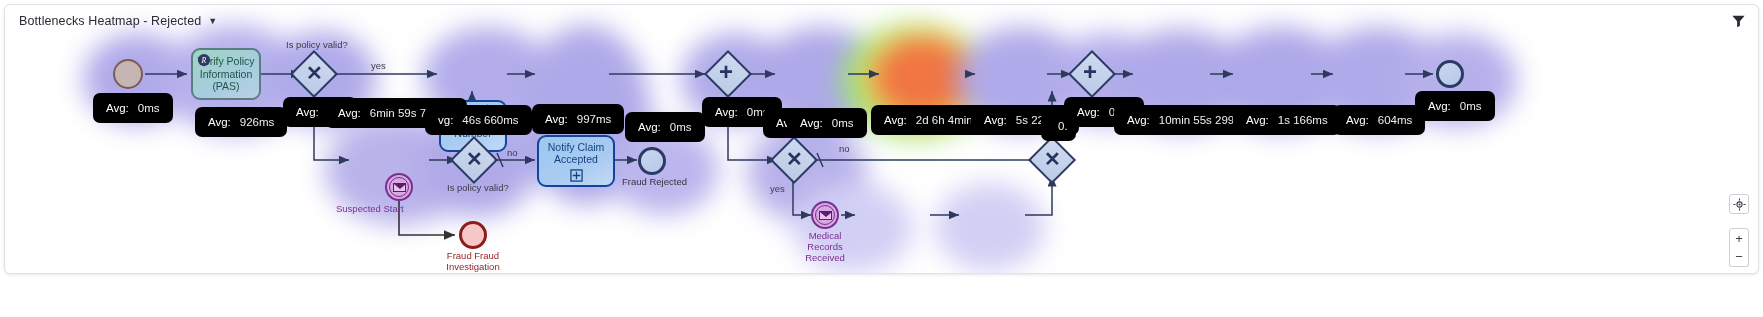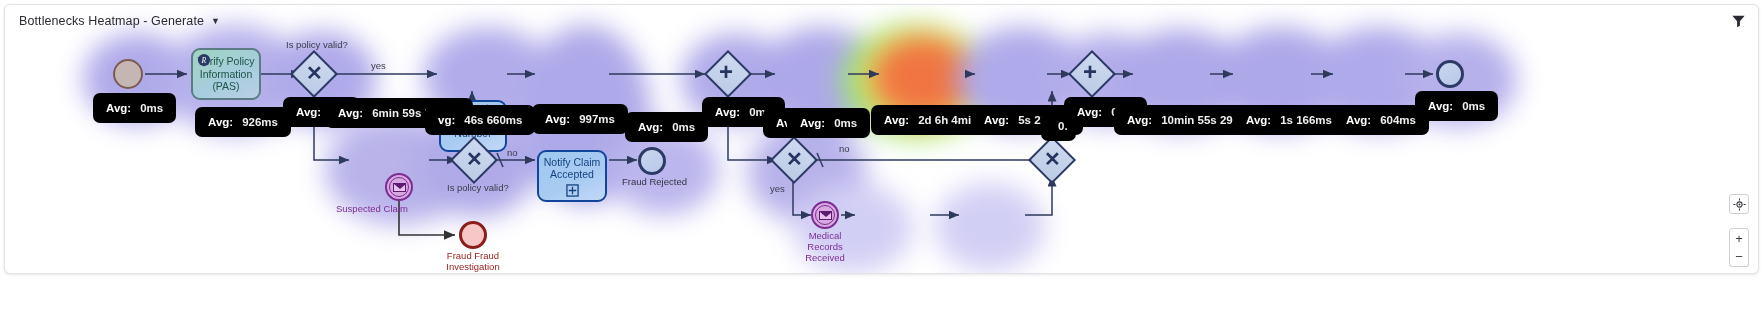--- a/index.html
+++ b/index.html
@@ -169,22 +169,22 @@
     background: #000;
     color: #fff;
     border-radius: 7px;
     height: 30px;
     display: flex; align-items: center;
     padding: 0 13px;
     font-size: 11.5px;
     white-space: nowrap;
     gap: 9px;
   }
-  .tip b { font-weight: 700; }
-  .tip span { font-weight: 700; color:#efefef; }
+  .tip b { font-weight: 400; }
+  .tip span { font-weight: 400; color:#efefef; }
   .zoom-ctl {
     position: absolute;
     right: 14px;
     width: 20px; height: 20px;
     background: #fff;
     border: 1px solid #cfcfd6;
     display: flex; align-items: center; justify-content: center;
     font-size: 13px; color: #3a3a44;
     cursor: pointer;
     z-index: 70;
@@ -194,21 +194,21 @@
   #btn-out  { top: 247px; border-radius: 0 0 3px 3px; border-top: none; }
   .heat-blob { position: absolute; border-radius: 50%; }
 </style>
 </head>
 <body>
 
 <div id="app">
   <div class="panel">
 
     <div class="panel-header">
-      <span class="panel-title">Bottlenecks Heatmap - Generate</span>
+      <span class="panel-title">Bottlenecks Heatmap - Rejected</span>
       <span class="chev">▼</span>
     </div>
 
     <svg class="filter-icon" viewBox="0 0 16 16">
       <path d="M1 2 h14 l-5.4 6.2 v5.2 l-3.2 1.6 v-6.8 z" fill="#2a2a33"></path>
     </svg>
 
     <div class="canvas">
 
       <div class="layer heat">
@@ -299,21 +299,21 @@
         </div>
 
         <div class="task blue node" style="left:434px;top:43px;width:68px;height:52px;">
           <div>Generate Claim Number</div>
           <svg class="sub-icon" viewBox="0 0 14 14">
             <rect x="1" y="1" width="12" height="12" fill="none" stroke="#14447f" stroke-width="1.4"></rect>
             <path d="M7 3 V11 M3 7 H11" stroke="#14447f" stroke-width="1.4"></path>
           </svg>
         </div>
 
-        <div class="task blue node" style="left:532px;top:41px;width:70px;height:52px;text-align:center;">
+        <div class="task blue node" style="left:532px;top:26px;width:78px;height:52px;text-align:center;">
           <div>Notify Claim Accepted</div>
           <svg class="sub-icon" viewBox="0 0 14 14">
             <rect x="1" y="1" width="12" height="12" fill="none" stroke="#14447f" stroke-width="1.4"></rect>
             <path d="M7 3 V11 M3 7 H11" stroke="#14447f" stroke-width="1.4"></path>
           </svg>
         </div>
 
         <div class="evt msg-purple node" style="left:380px;top:168px;width:28px;height:28px;">
           <div class="env"></div>
         </div>
@@ -355,21 +355,21 @@
       </div>
 
       <div class="layer labels">
         <div class="edge-label" style="left:281px;top:34px;">Is policy valid?</div>
         <div class="edge-label" style="left:366px;top:55px;">yes</div>
         <div class="edge-label" style="left:442px;top:177px;">Is policy valid?</div>
         <div class="edge-label" style="left:502px;top:142px;">no</div>
         <div class="edge-label" style="left:834px;top:138px;">no</div>
         <div class="edge-label" style="left:765px;top:178px;">yes</div>
 
-        <div class="node-label purple" style="left:331px;top:198px;">Suspected Claim</div>
+        <div class="node-label purple" style="left:331px;top:198px;">Suspected Start</div>
         <div class="node-label" style="left:617px;top:171px;">Fraud Rejected</div>
         <div class="node-label red" style="left:436px;top:245px;width:64px;white-space:normal;">
           <span>Fraud Fraud Investigation</span>
         </div>
         <div class="node-label purple" style="left:788px;top:225px;width:64px;white-space:normal;">
           <span>Medical Records Received</span>
         </div>
       </div>
 
       <div class="layer tips">

